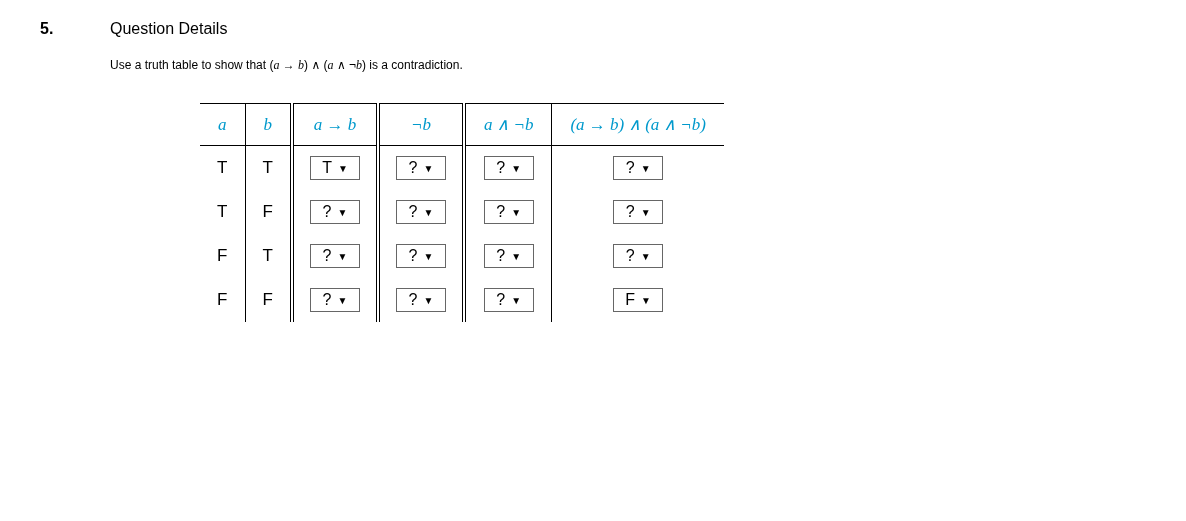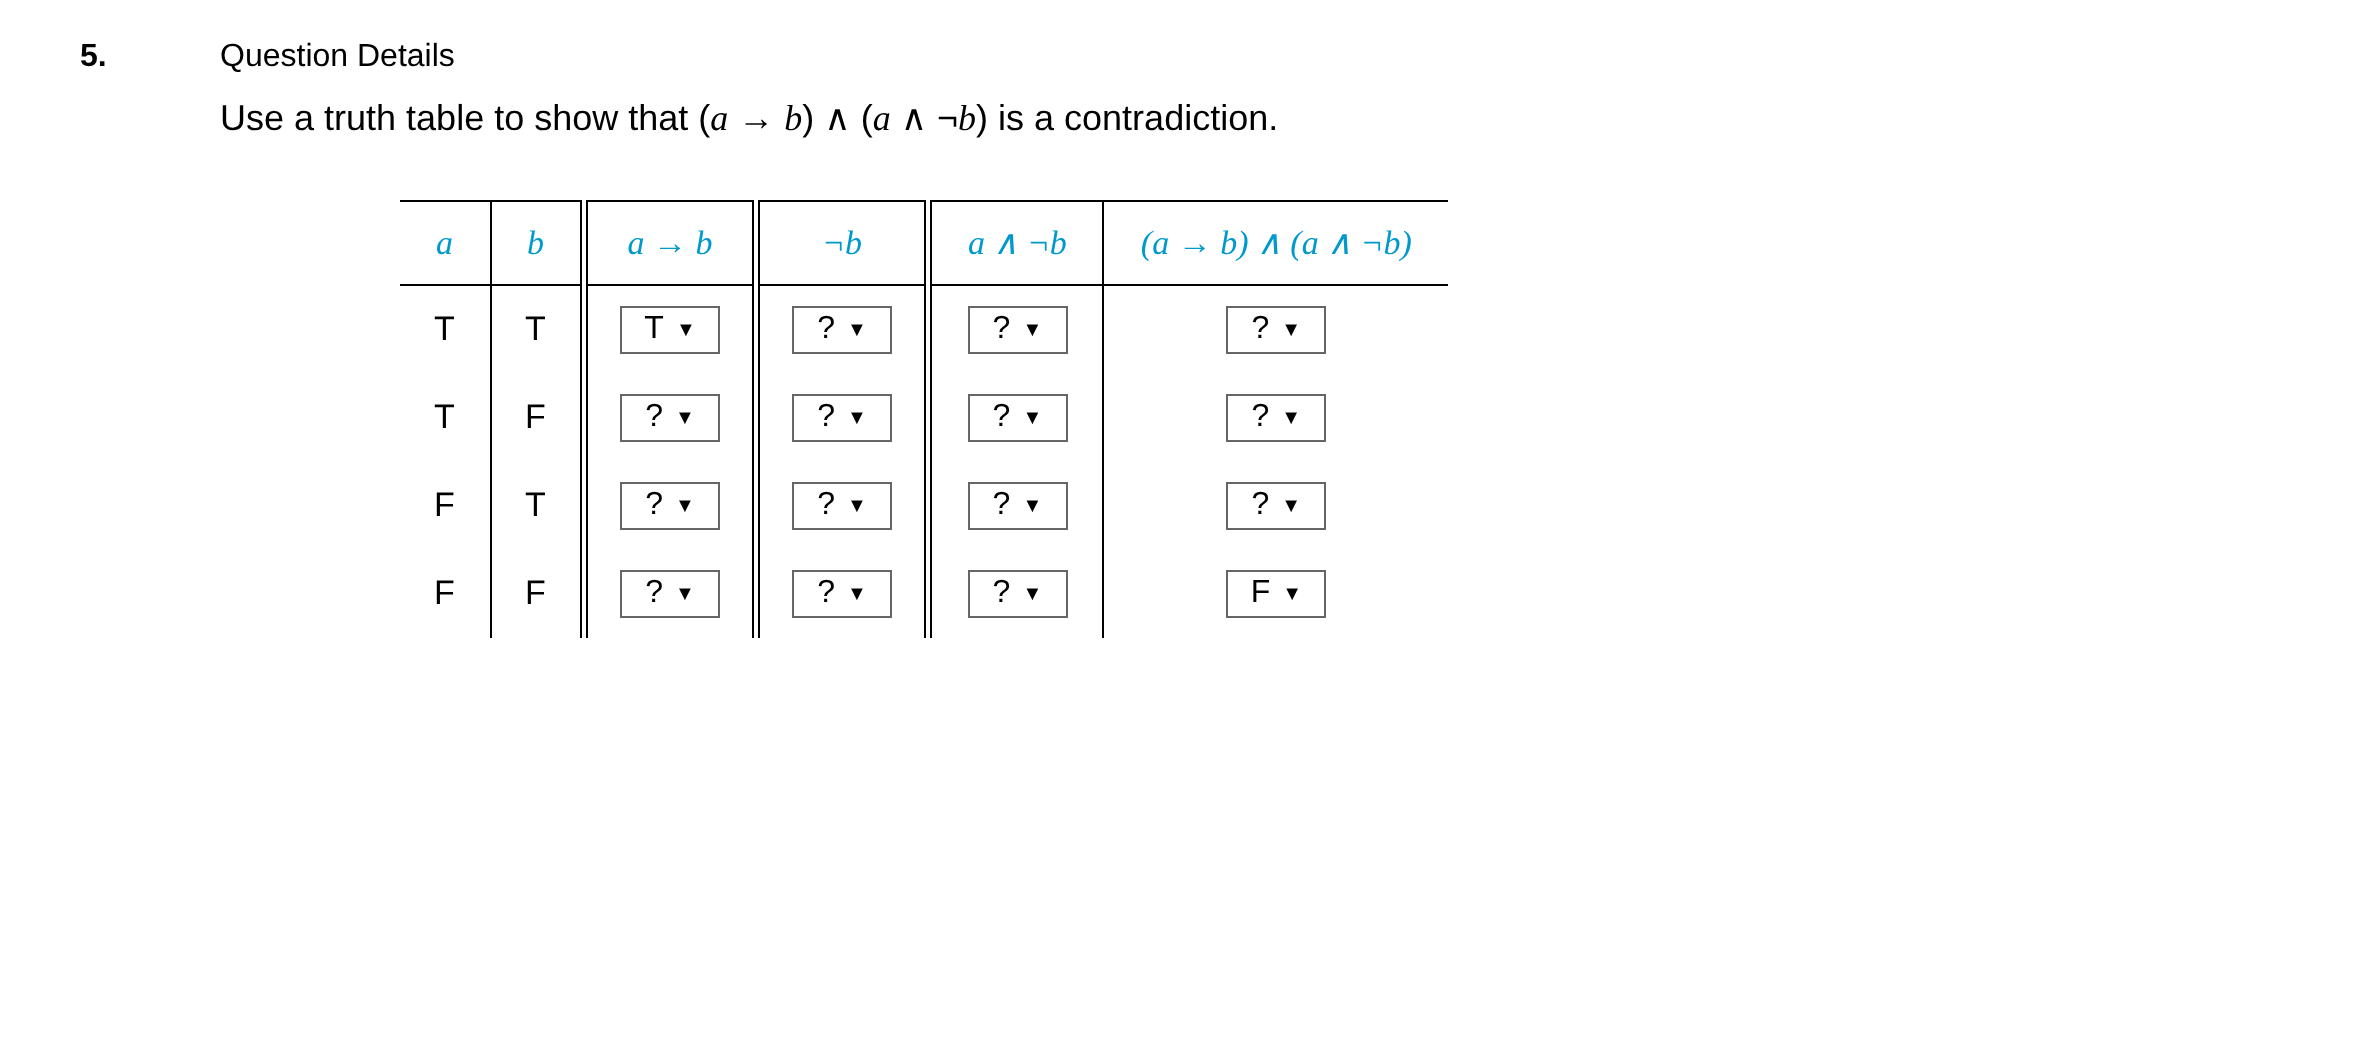--- a/index.html
+++ b/index.html
@@ -17,24 +17,24 @@
     .qnum {
       font-weight: bold;
       font-size: 16px;
       min-width: 30px;
     }
     .content {
       flex: 1;
     }
     .details-title {
       font-size: 16px;
-      margin-bottom: 10px;
+      margin-bottom: 20px;
     }
     .question-text {
-      font-size: 18px;
+      font-size: 12px;
       margin-bottom: 30px;
     }
     .expr {
       font-style: italic;
       font-family: "Times New Roman", serif;
     }
     .truth-table {
       border-collapse: collapse;
       margin-left: 90px;
     }

